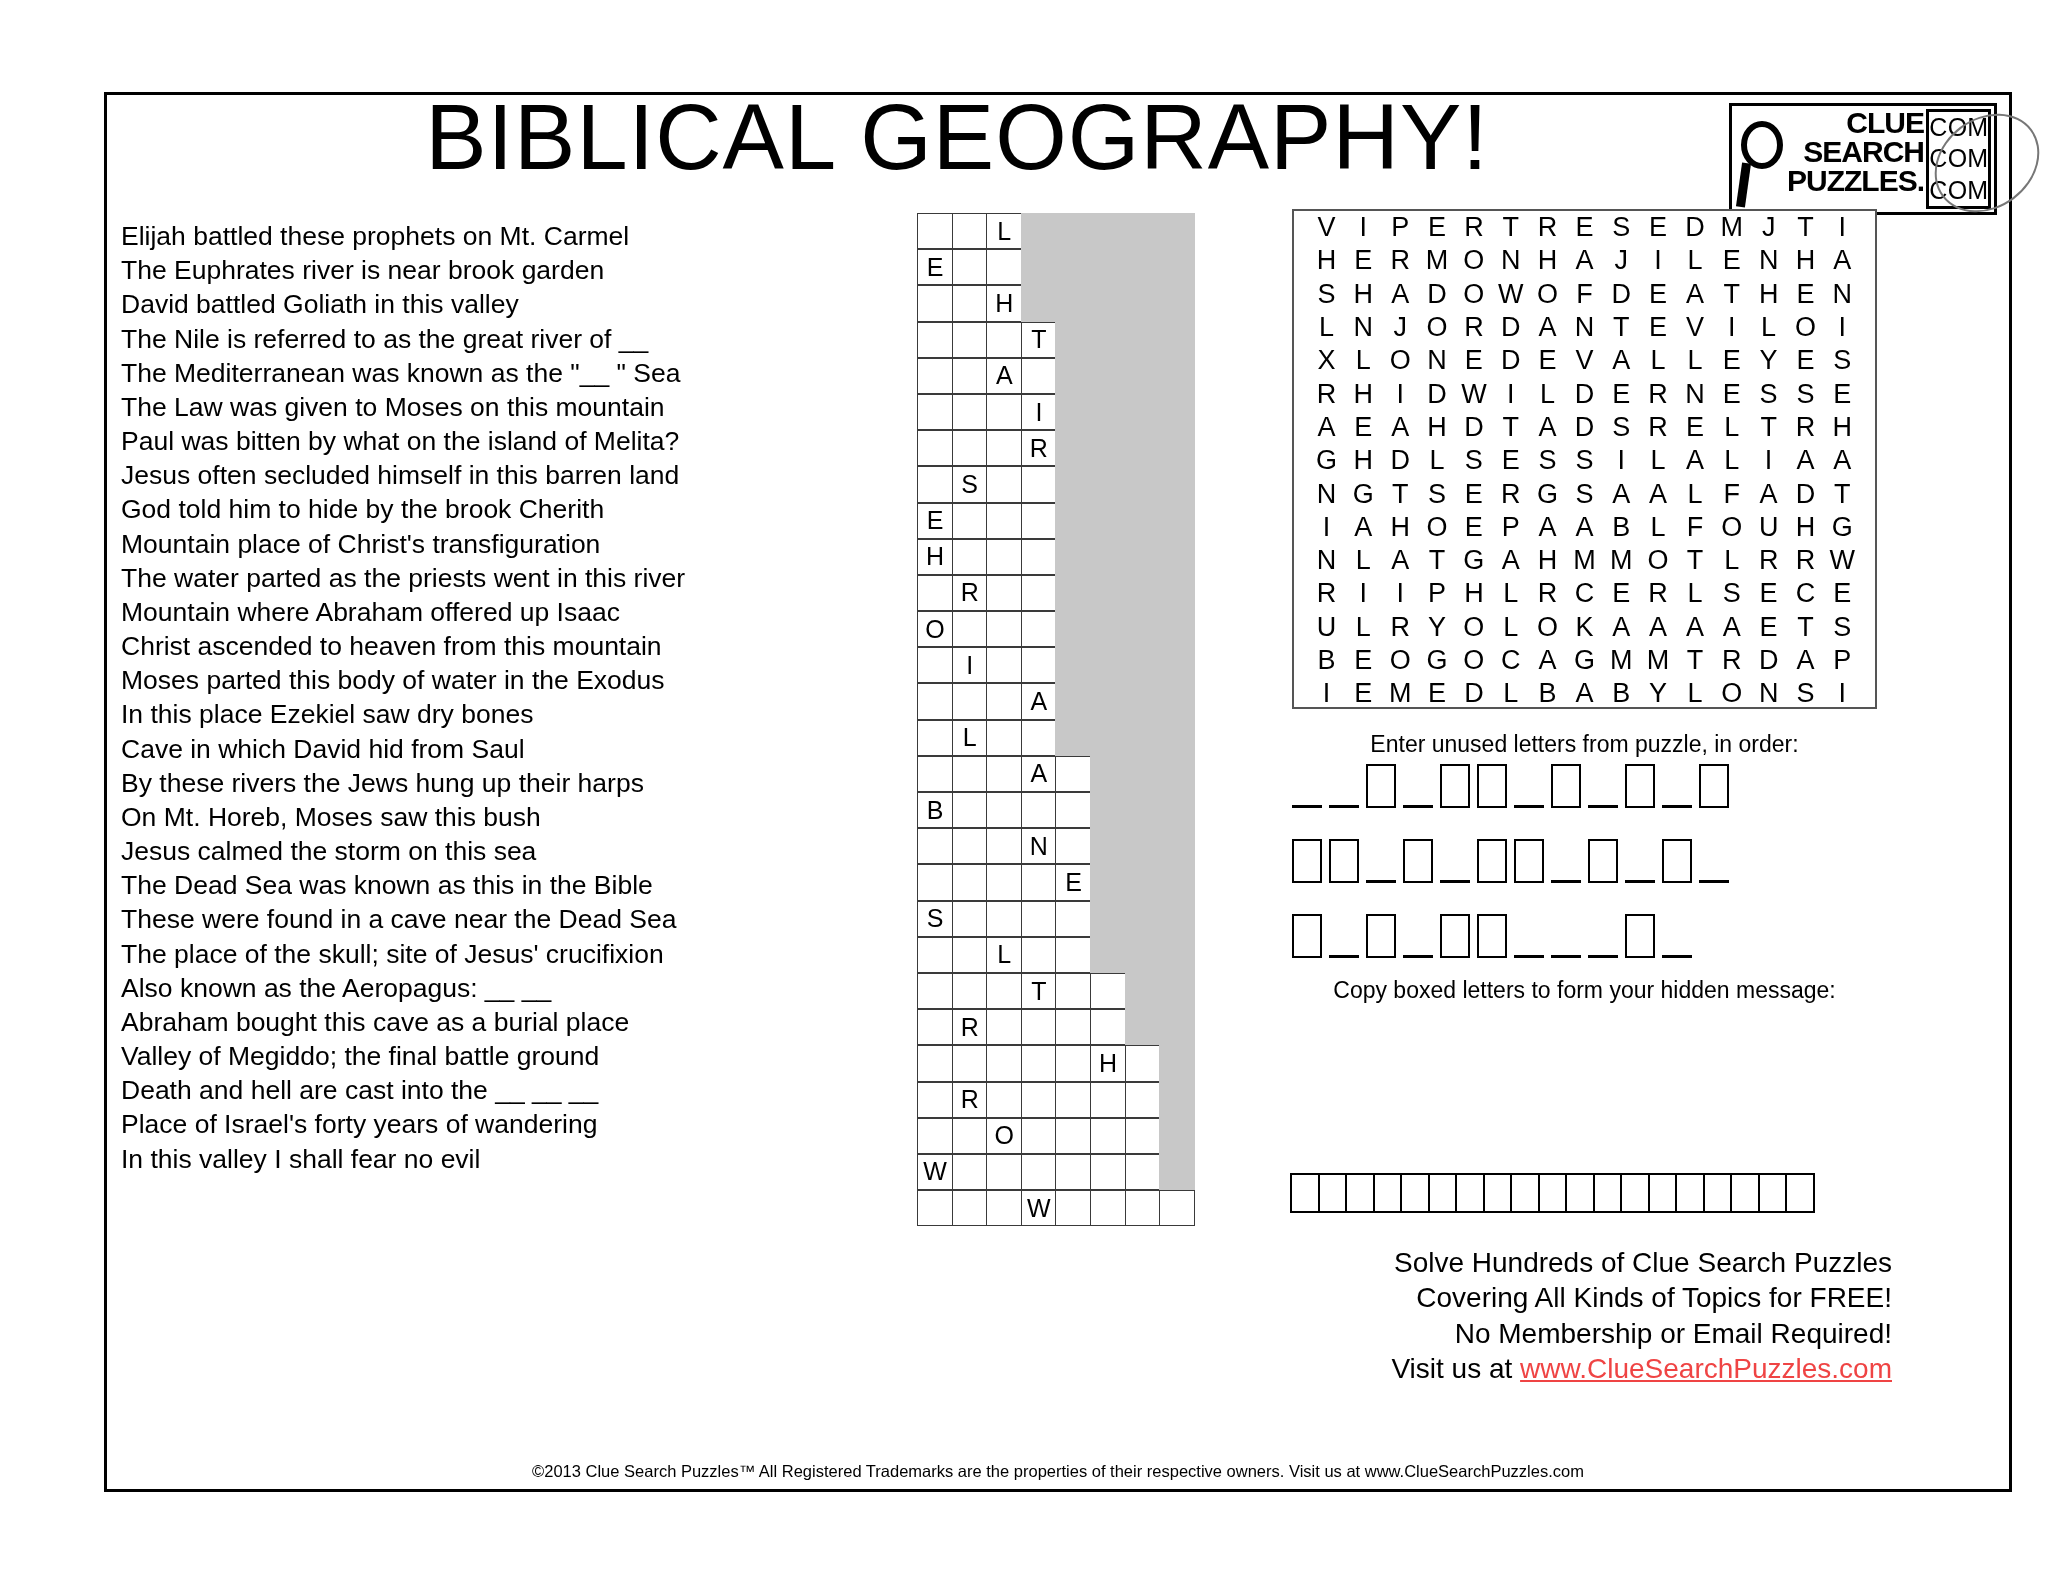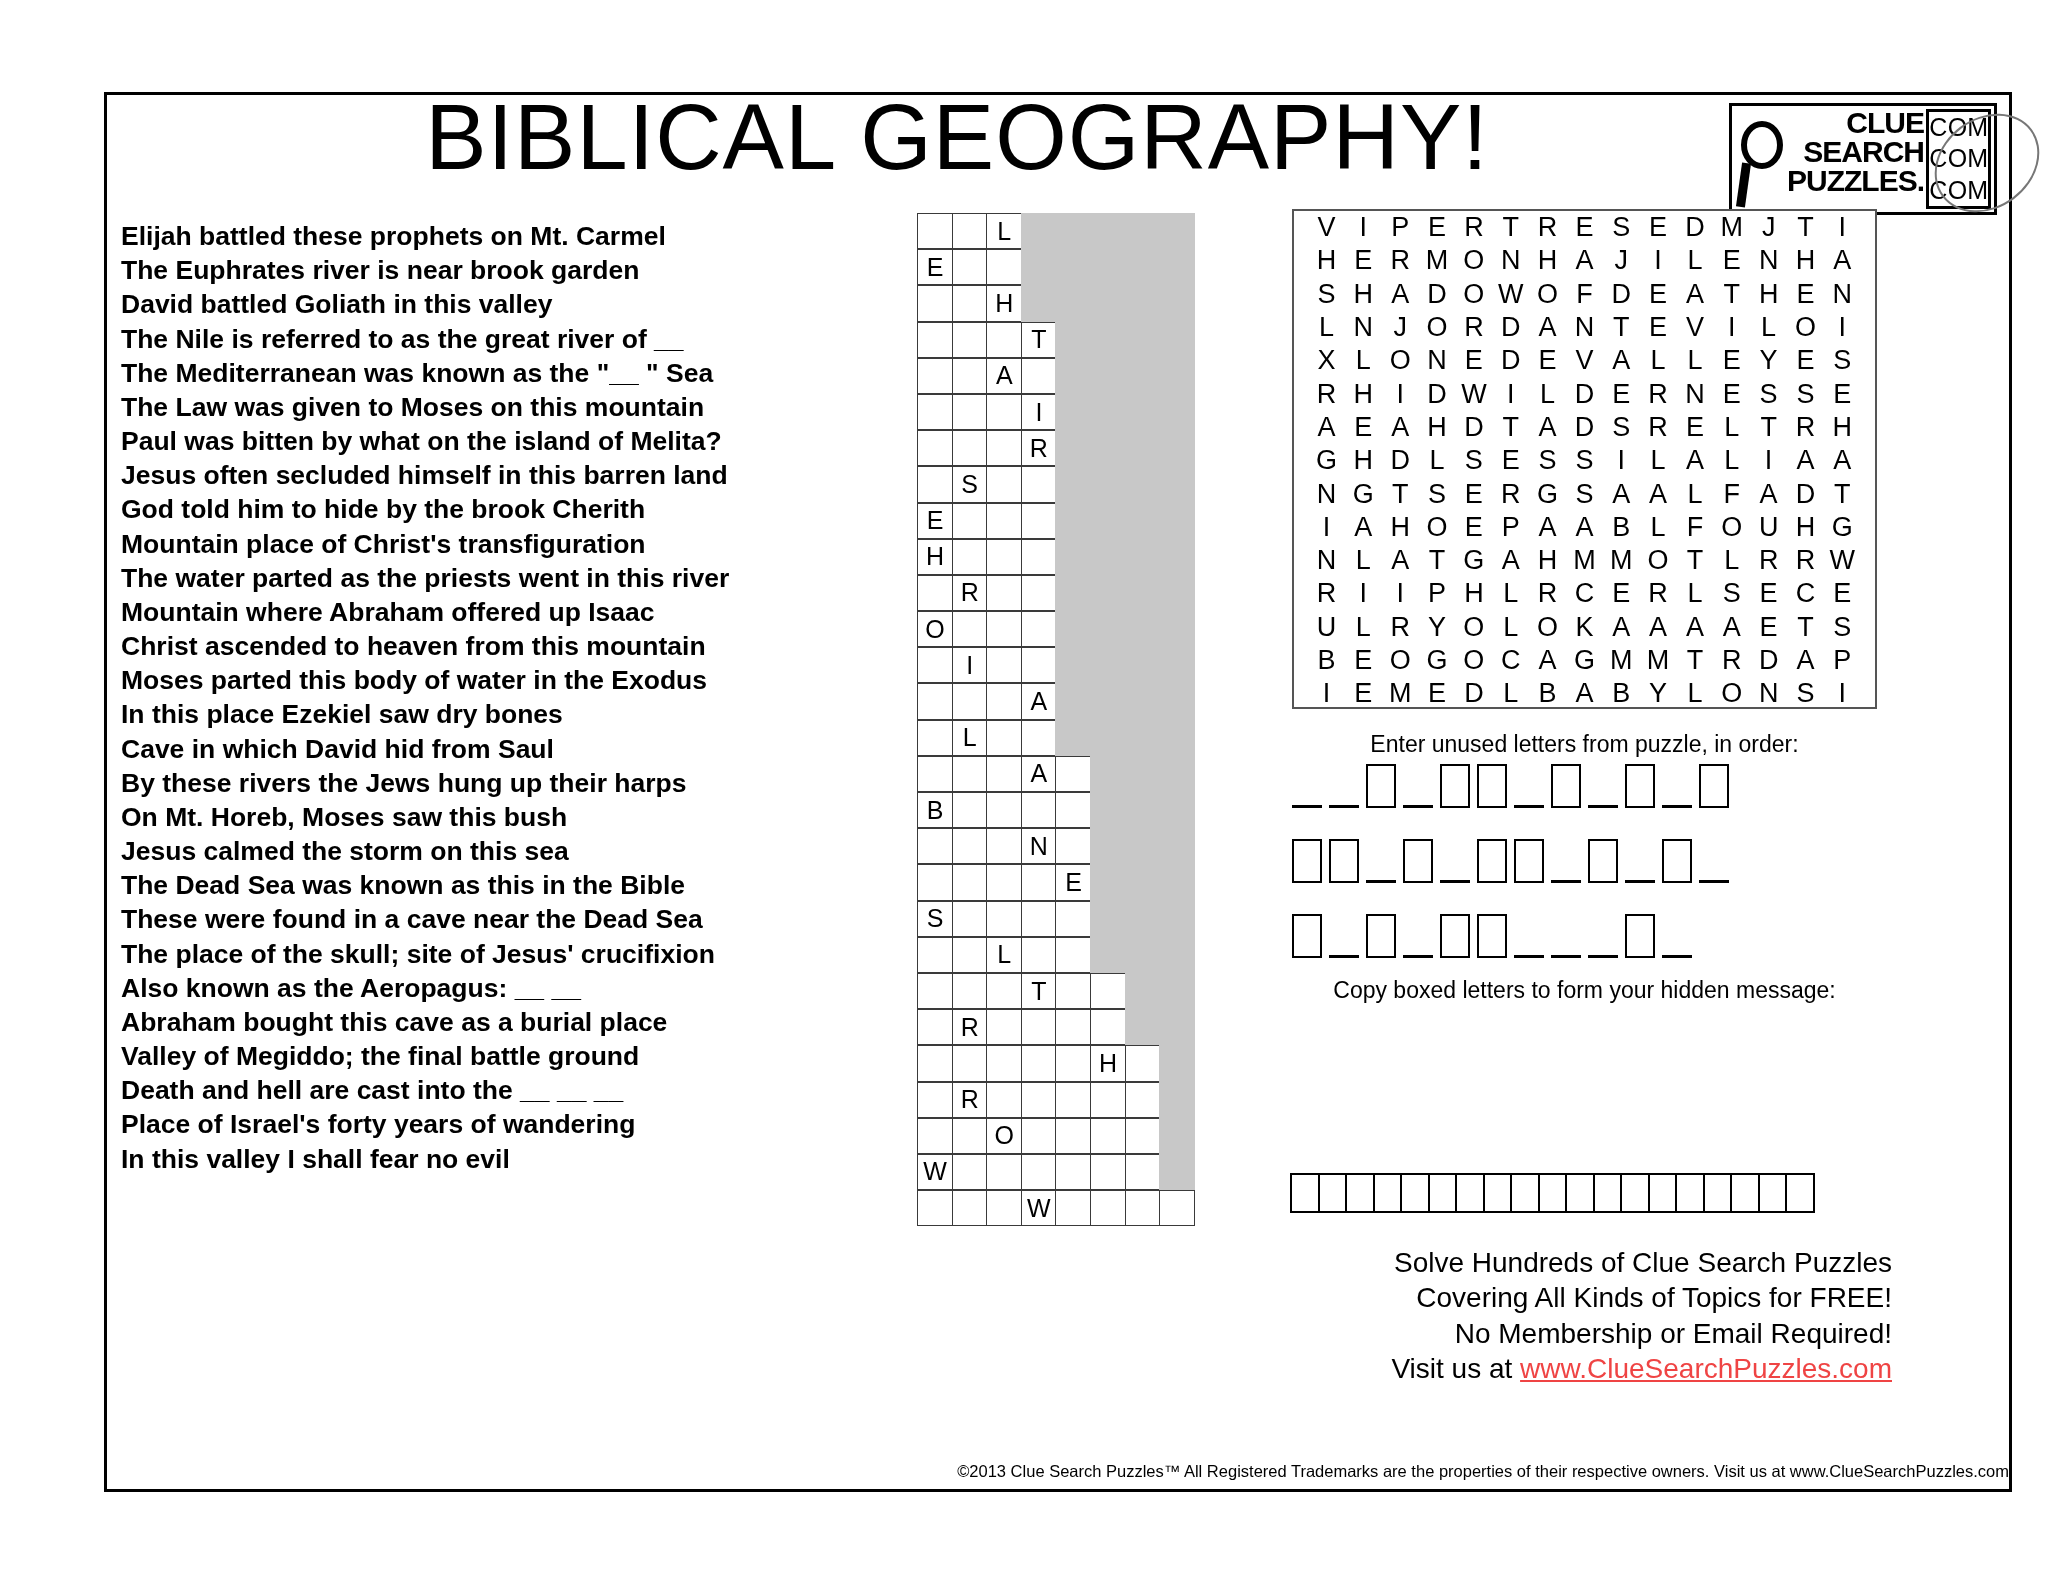--- a/index.html
+++ b/index.html
@@ -26,21 +26,21 @@
   .logo-words div{font-size:30px;text-align:right;}
   .dotcom{position:relative;margin-left:2px;width:122px;border:3px solid #000;
           box-sizing:border-box;display:grid;grid-template-columns:1fr 1fr 1fr;
           grid-template-rows:1fr 1fr 1fr;align-self:center;height:100px;}
   .dotcom span{display:flex;align-items:center;justify-content:center;font-size:25px;}
   .dotcom-oval{position:absolute;left:2px;top:6px;width:108px;height:86px;
                border:2px solid #777;border-radius:50%;
                transform:rotate(-37deg);transform-origin:center;}
 
   
-  .clues{position:absolute;left:14px;top:124px;width:660px;font-weight:bold;}
+  .clues{position:absolute;left:14px;top:124px;width:660px;}
   .clue{font-size:26.5px;line-height:1.29;white-space:nowrap;}
 
   
   .xgrid{position:absolute;left:810px;top:118px;}
   .xrow{display:flex;height:36.2px;}
   .xcell{width:36.2px;height:36.2px;border:1.6px solid #3a3a3a;
          margin-right:-1.6px;margin-bottom:-1.6px;box-sizing:border-box;
          display:flex;align-items:center;justify-content:center;
          font-size:25px;background:#fff;}
   .xcell.shade{background:#c8c8c8;border-color:#c8c8c8;}
@@ -62,21 +62,21 @@
                   margin-right:7px;}
 
   .msgrow{position:absolute;left:1183px;top:1078px;display:flex;}
   .msgrow div{width:29.5px;height:40px;border:2px solid #000;box-sizing:border-box;
               margin-right:-2px;background:#fff;}
 
   .promo{position:absolute;left:1185px;top:1150px;width:600px;text-align:right;
          font-size:28px;line-height:1.26;}
   .promo a{color:#ef4444;text-decoration:underline;}
 
-  .footer{position:absolute;left:0;bottom:8px;width:100%;text-align:right;font-size:16.5px;margin-top:37px;}
+  .footer{position:absolute;left:0;bottom:8px;width:100%;text-align:center;font-size:16.5px;margin-top:37px;}
 </style>
 </head>
 <body>
 
 <div class="page">
 
   <div class="header">
     <div class="title">BIBLICAL GEOGRAPHY!</div>
 
     <div class="logo">

